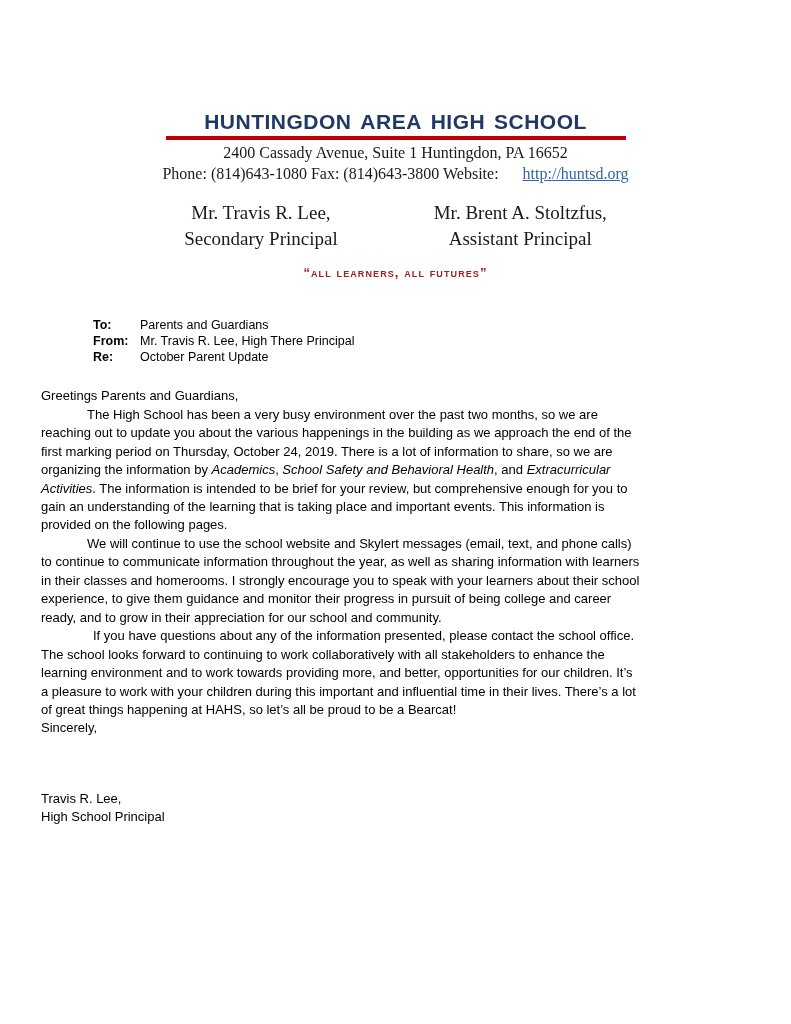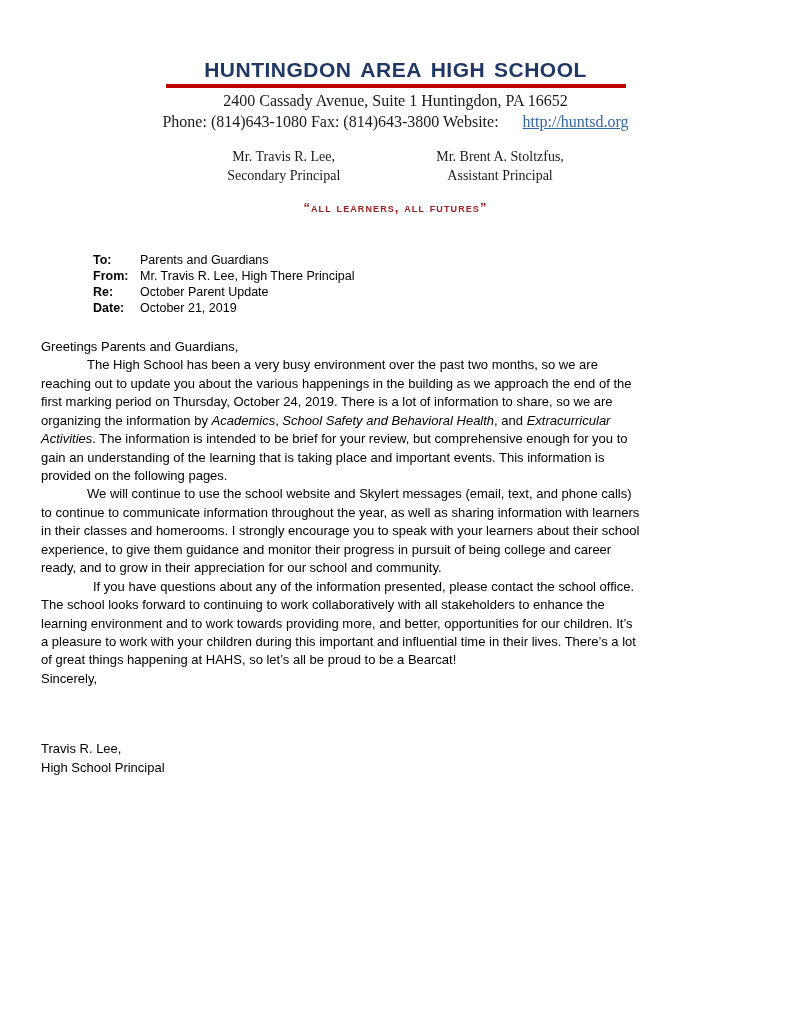--- a/index.html
+++ b/index.html
@@ -12,21 +12,21 @@
     width: 791px;
     height: 1024px;
     background: #ffffff;
     overflow: hidden;
     font-family: "Liberation Sans", sans-serif;
     color: #000000;
   }
 
   
   .letterhead {
-    padding-top: 52px;
+    padding-top: 104px;
     text-align: center;
   }
   .school-title {
     font-family: "Liberation Sans", sans-serif;
     font-weight: bold;
     font-size: 30px;
     line-height: 1.0;
     letter-spacing: 0.5px;
     color: #1F3864;
     font-variant: small-caps;
@@ -55,21 +55,21 @@
     margin-left: 20px;
   }
 
   
   .principals {
     margin-top: 16px;
     display: flex;
     justify-content: center;
     gap: 96px;
     font-family: "Liberation Serif", serif;
-    font-size: 14px;
+    font-size: 19px;
     line-height: 1.35;
     color: #1a1a1a;
   }
   .principal-block { text-align: center; }
 
   .tagline {
     margin-top: 14px;
     text-align: center;
     font-family: "Liberation Sans", sans-serif;
     font-weight: bold;
@@ -147,24 +147,20 @@
       <div class="memo-value">Parents and Guardians</div>
     </div>
     <div class="memo-row">
       <div class="memo-label">From:</div>
       <div class="memo-value">Mr. Travis R. Lee, High There Principal</div>
     </div>
     <div class="memo-row">
       <div class="memo-label">Re:</div>
       <div class="memo-value">October Parent Update</div>
     </div>
-    <div class="memo-row">
-      <div class="memo-label">Date:</div>
-      <div class="memo-value">October 21, 2019</div>
-    </div>
   </div>
 
   <div class="body-text">
     <p class="greeting">Greetings Parents and Guardians,</p>
 
     <p class="indented"><span>The High School has been a very busy environment over the past two months, so we are reaching out to update you about the various happenings in the building as we approach the end of the first marking period on Thursday, October 24, 2019.  There is a lot of information to share, so we are organizing the information by </span><em>Academics</em><span>, </span><em>School Safety and Behavioral Health</em><span>, and </span><em>Extracurricular Activities</em><span>.  The information is intended to be brief for your review, but comprehensive enough for you to gain an understanding of the learning that is taking place and important events.  This information is provided on the following pages.</span></p>
 
     <p class="indented">We will continue to use the school website and Skylert messages (email, text, and phone calls) to continue to communicate information throughout the year, as well as sharing information with learners in their classes and homerooms.  I strongly encourage you to speak with your learners about their school experience, to give them guidance and monitor their progress in pursuit of being college and career ready, and to grow in their appreciation for our school and community.</p>
 
     <p class="indented-wide">If you have questions about any of the information presented, please contact the school office.  The school looks forward to continuing to work collaboratively with all stakeholders to enhance the learning environment and to work towards providing more, and better, opportunities for our children.  It’s a pleasure to work with your children during this important and influential time in their lives.  There’s a lot of great things happening at HAHS, so let’s all be proud to be a Bearcat!</p>

